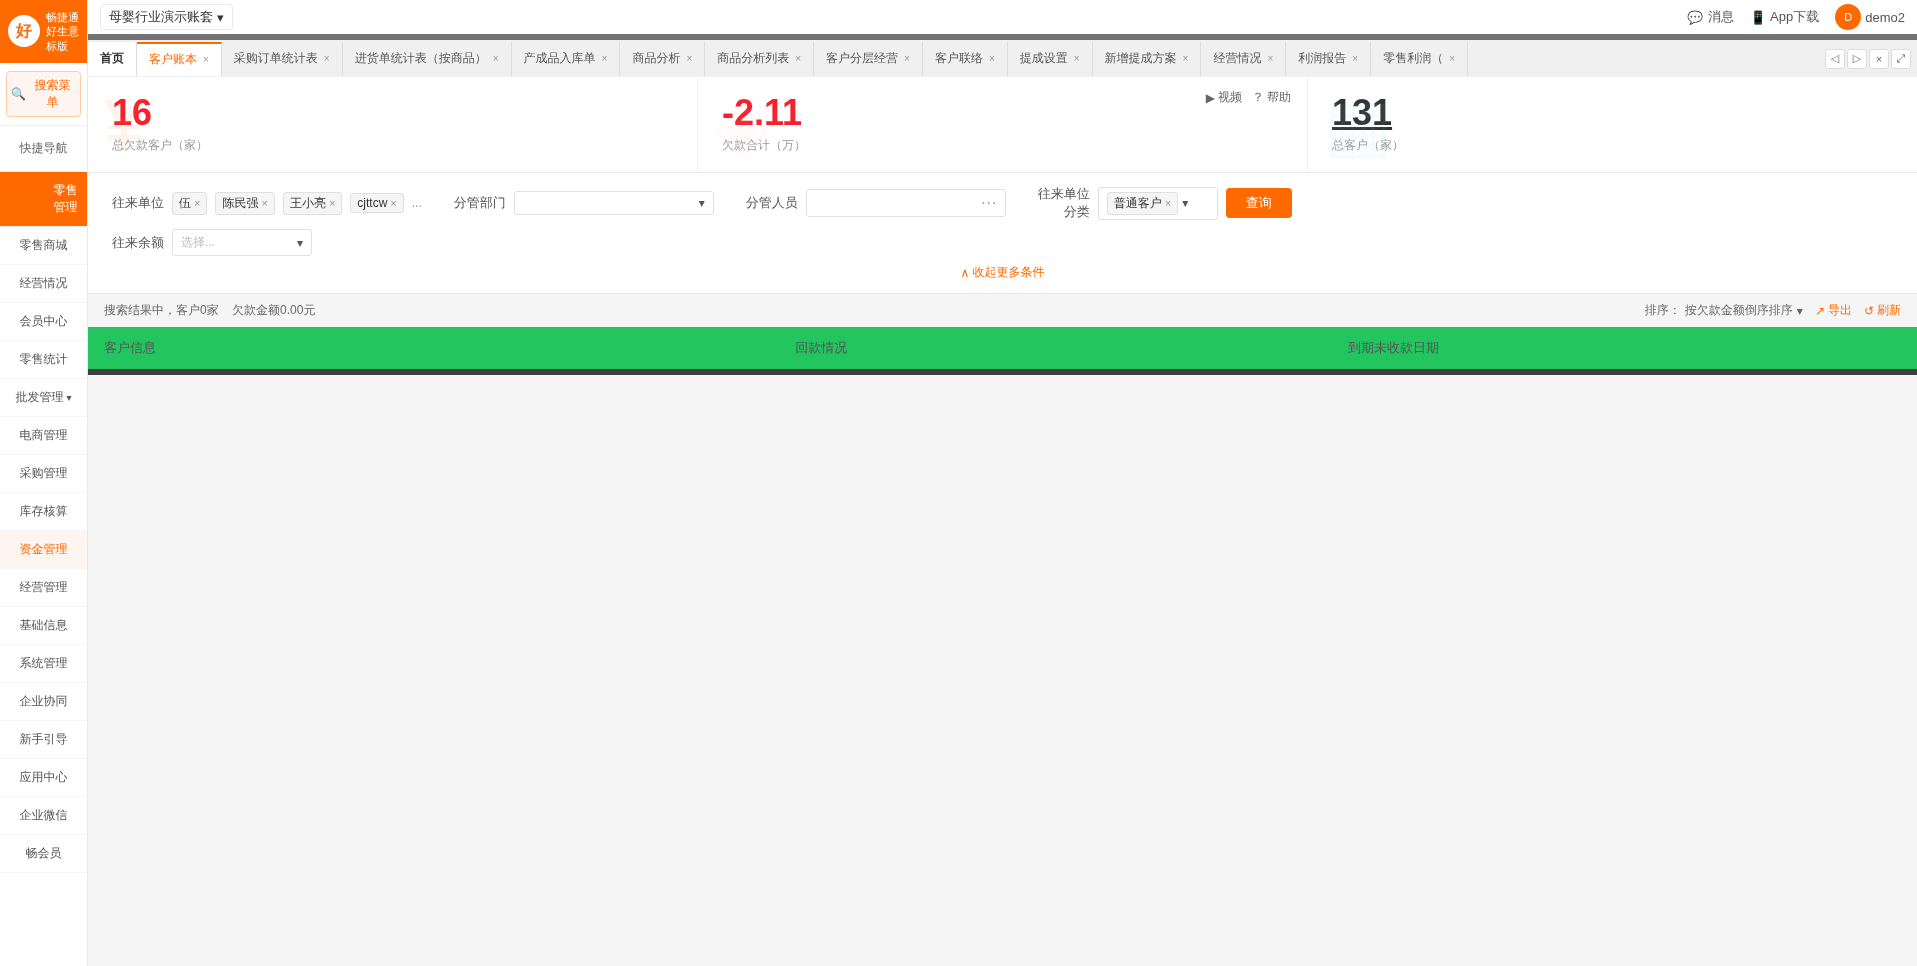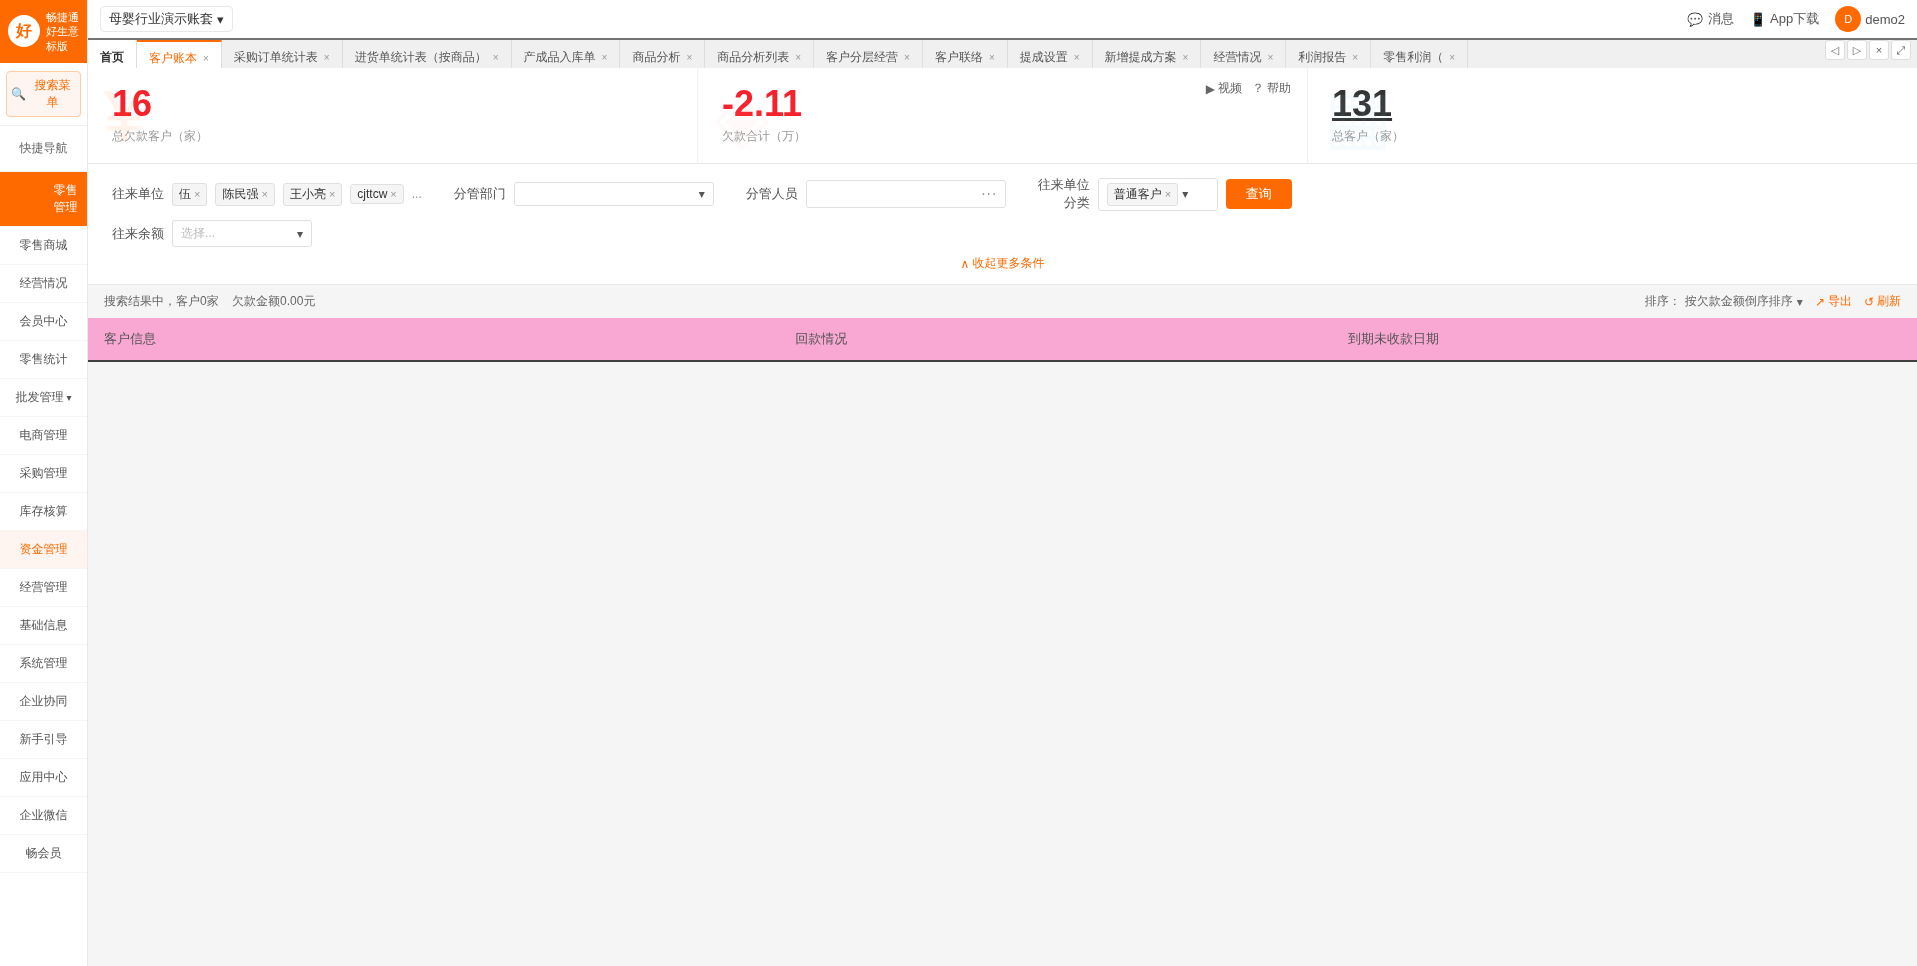--- a/index.html
+++ b/index.html
@@ -15,28 +15,28 @@
     .sidebar-nav-btn { padding: 8px 12px; border-bottom: 1px solid #f0f0f0; }
     .sidebar-nav-item { width: 100%; background: none; border: none; padding: 6px 4px; color: #666; font-size: 12px; cursor: pointer; display: flex; align-items: center; justify-content: center; text-align: center; }
     .sidebar-menu-item { padding: 10px 4px; text-align: center; color: #555; font-size: 12px; cursor: pointer; border-bottom: 1px solid #f5f5f5; }
     .sidebar-menu-item.active { background: #ff6a00; color: #fff; padding-left: 48px; }
     .sidebar-menu-item.active-sub { background: #fff5f0; color: #ff6a00; }
 
     
     .main { flex: 1; display: flex; flex-direction: column; overflow: hidden; }
 
     
-    .topbar { background: #fff; border-bottom: 2px solid #737373; display: flex; align-items: center; padding: 0 12px; height: 40px; gap: 12px; }
+    .topbar { background: #fff; border-bottom: 6px solid #737373; display: flex; align-items: center; padding: 0 12px; height: 40px; gap: 12px; }
     .topbar-select { display: flex; align-items: center; gap: 4px; font-size: 13px; color: #333; cursor: pointer; border: 1px solid #e8e8e8; padding: 3px 8px; border-radius: 4px; }
     .topbar-right { margin-left: auto; display: flex; align-items: center; gap: 16px; font-size: 13px; color: #555; }
     .topbar-right-item { display: flex; align-items: center; gap: 4px; cursor: pointer; }
     .avatar { width: 26px; height: 26px; border-radius: 50%; background: #ff6a00; color: #fff; display: flex; align-items: center; justify-content: center; font-size: 11px; }
 
     
-    .tabbar { background: #f0f0f0; display: flex; align-items: flex-start; overflow: hidden; height: 28px; flex-shrink: 0; }
+    .tabbar { background: #f0f0f0; display: flex; align-items: center; overflow: hidden; height: 37px; flex-shrink: 0; }
     .tab { display: flex; align-items: center; gap: 4px; padding: 0 12px; height: 34px; font-size: 12px; color: #555; cursor: pointer; border-right: 1px solid #ddd; white-space: nowrap; flex-shrink: 0; }
     .tab.active { background: #fff; color: #ff6a00; border-top: 2px solid #ff6a00; }
     .tab-close { color: #999; font-size: 10px; margin-left: 2px; }
     .tab-home { background: #fff; color: #333; font-weight: bold; }
     .tabbar-arrows { display: flex; align-items: center; gap: 2px; padding: 0 6px; margin-left: auto; flex-shrink: 0; }
     .tabbar-arrow { width: 20px; height: 20px; display: flex; align-items: center; justify-content: center; cursor: pointer; border: 1px solid #ddd; background: #fff; border-radius: 3px; font-size: 11px; color: #666; }
 
     
     .content { flex: 1; overflow-y: auto; background: #f5f5f5; }
 
@@ -64,21 +64,21 @@
     .collapse-btn { display: flex; align-items: center; gap: 3px; color: #ff6a00; font-size: 12px; cursor: pointer; border: none; background: none; }
 
     
     .results-bar { background: #f5f5f5; padding: 8px 16px; display: flex; align-items: center; justify-content: space-between; font-size: 12px; color: #666; }
     .results-right { display: flex; align-items: center; gap: 12px; }
     .results-sort { display: flex; align-items: center; gap: 4px; cursor: pointer; }
     .results-btn { display: flex; align-items: center; gap: 3px; cursor: pointer; color: #ff6a00; }
 
     
     .table-container { background: #fff; margin: 0; }
-    .table-header { display: flex; padding: 12px 16px; border-bottom: 2px solid #404040; background: #f9a8d4; align-items: center; }
+    .table-header { display: flex; padding: 12px 16px; border-bottom: 6px solid #404040; background: #22c55e; align-items: center; }
     .table-col { font-size: 13px; color: #555; font-weight: 500; }
     .col-1 { flex: 2.5; }
     .col-2 { flex: 3; }
     .col-3 { flex: 2; }
     .col-4 { flex: 2; }
 
     
     .empty-state { display: flex; flex-direction: column; align-items: center; justify-content: center; padding: 80px 20px; }
     .empty-icon { font-size: 80px; color: #ffd5b8; margin-bottom: 12px; }
     .empty-text { font-size: 13px; color: #bbb; }

